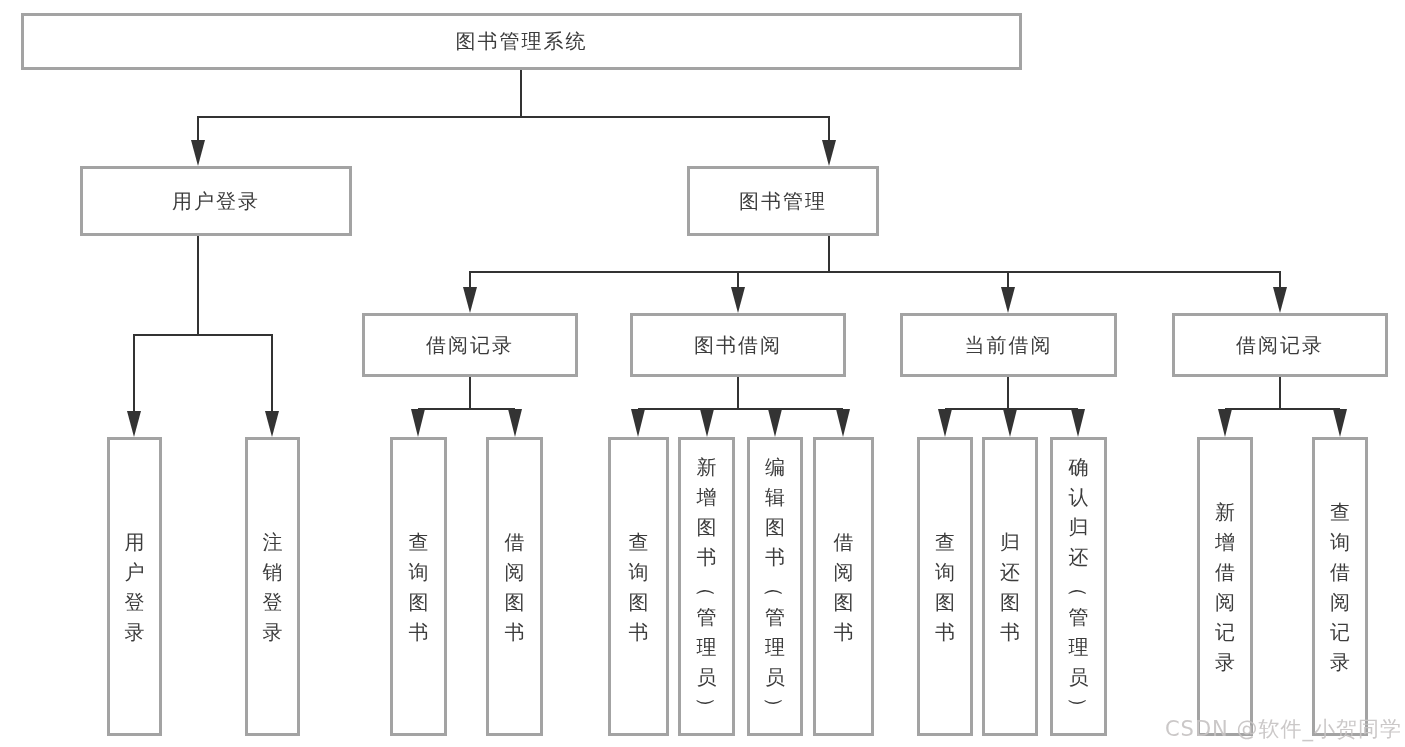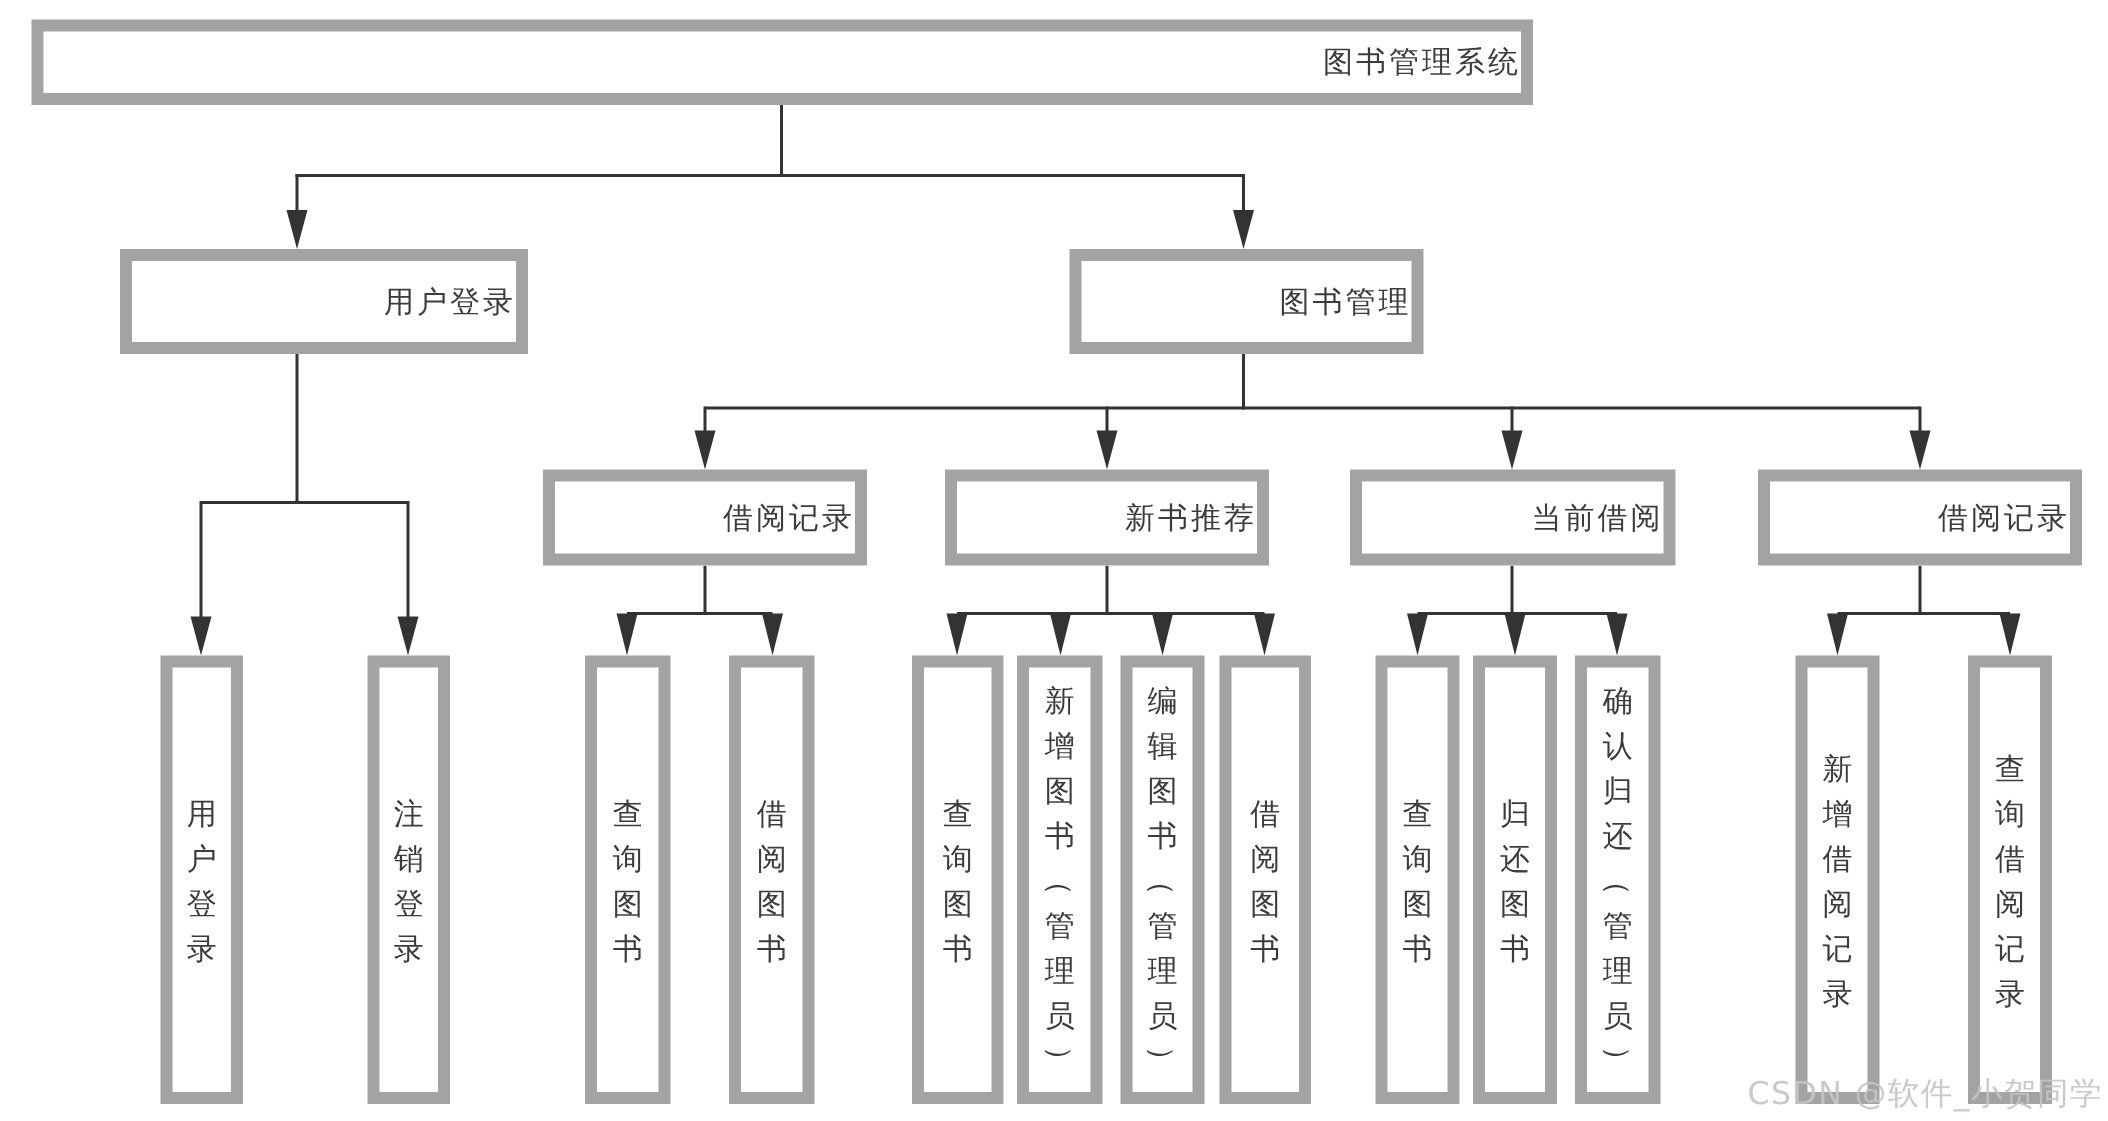--- a/index.html
+++ b/index.html
@@ -7,25 +7,25 @@
     position:relative;
     width:1405px;height:747px;
     background:#fff;
     font-family:"DejaVu Sans",sans-serif;
     overflow:hidden;
   }
   .wires{position:absolute;left:0;top:0;z-index:0;}
   .box{
     position:absolute;
     box-sizing:border-box;
-    border:8px solid #a3a3a3;
+    border:3px solid #a3a3a3;
     background:#fff;
     display:flex;
     align-items:center;
-    justify-content:flex-end;
+    justify-content:center;
     z-index:1;
     color:#3c3c3c;
   }
   .hlabel{
     font-size:20px;
     letter-spacing:2px;
     color:#3c3c3c;
     white-space:nowrap;
   }
   .vlabel{
@@ -116,29 +116,29 @@
     </g>
   </svg>
 
   <div class="box" style="left:21px;top:13px;width:1001px;height:57px">
     <span class="hlabel">图书管理系统</span>
   </div>
 
   <div class="box" style="left:80px;top:166px;width:272px;height:70px">
     <span class="hlabel">用户登录</span>
   </div>
-  <div class="box" style="left:713px;top:166px;width:236px;height:70px">
+  <div class="box" style="left:687px;top:166px;width:192px;height:70px">
     <span class="hlabel">图书管理</span>
   </div>
 
   <div class="box" style="left:362px;top:313px;width:216px;height:64px">
     <span class="hlabel">借阅记录</span>
   </div>
   <div class="box" style="left:630px;top:313px;width:216px;height:64px">
-    <span class="hlabel">新书推荐</span>
+    <span class="hlabel">图书借阅</span>
   </div>
   <div class="box" style="left:900px;top:313px;width:217px;height:64px">
     <span class="hlabel">当前借阅</span>
   </div>
   <div class="box" style="left:1172px;top:313px;width:216px;height:64px">
     <span class="hlabel">借阅记录</span>
   </div>
 
   <div class="box" style="left:107px;top:437px;width:55px;height:299px">
     <div class="vlabel">

